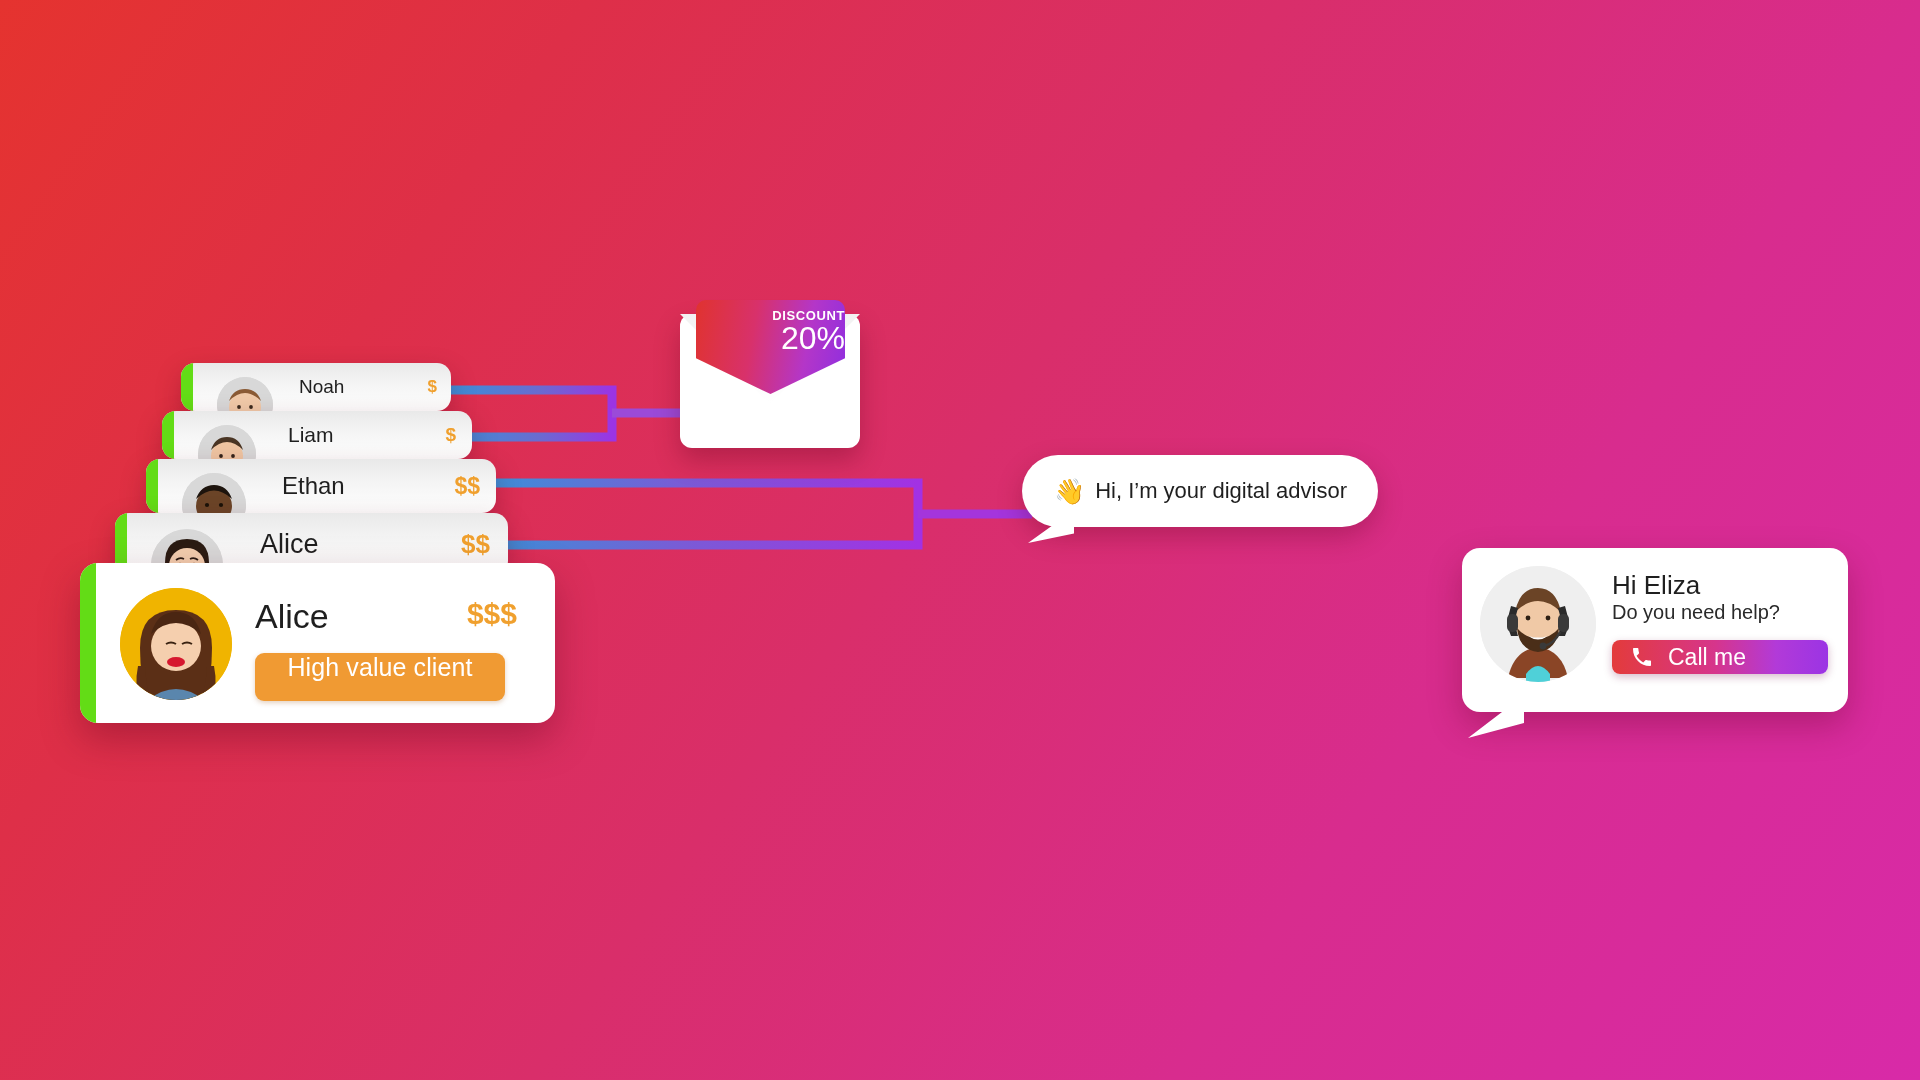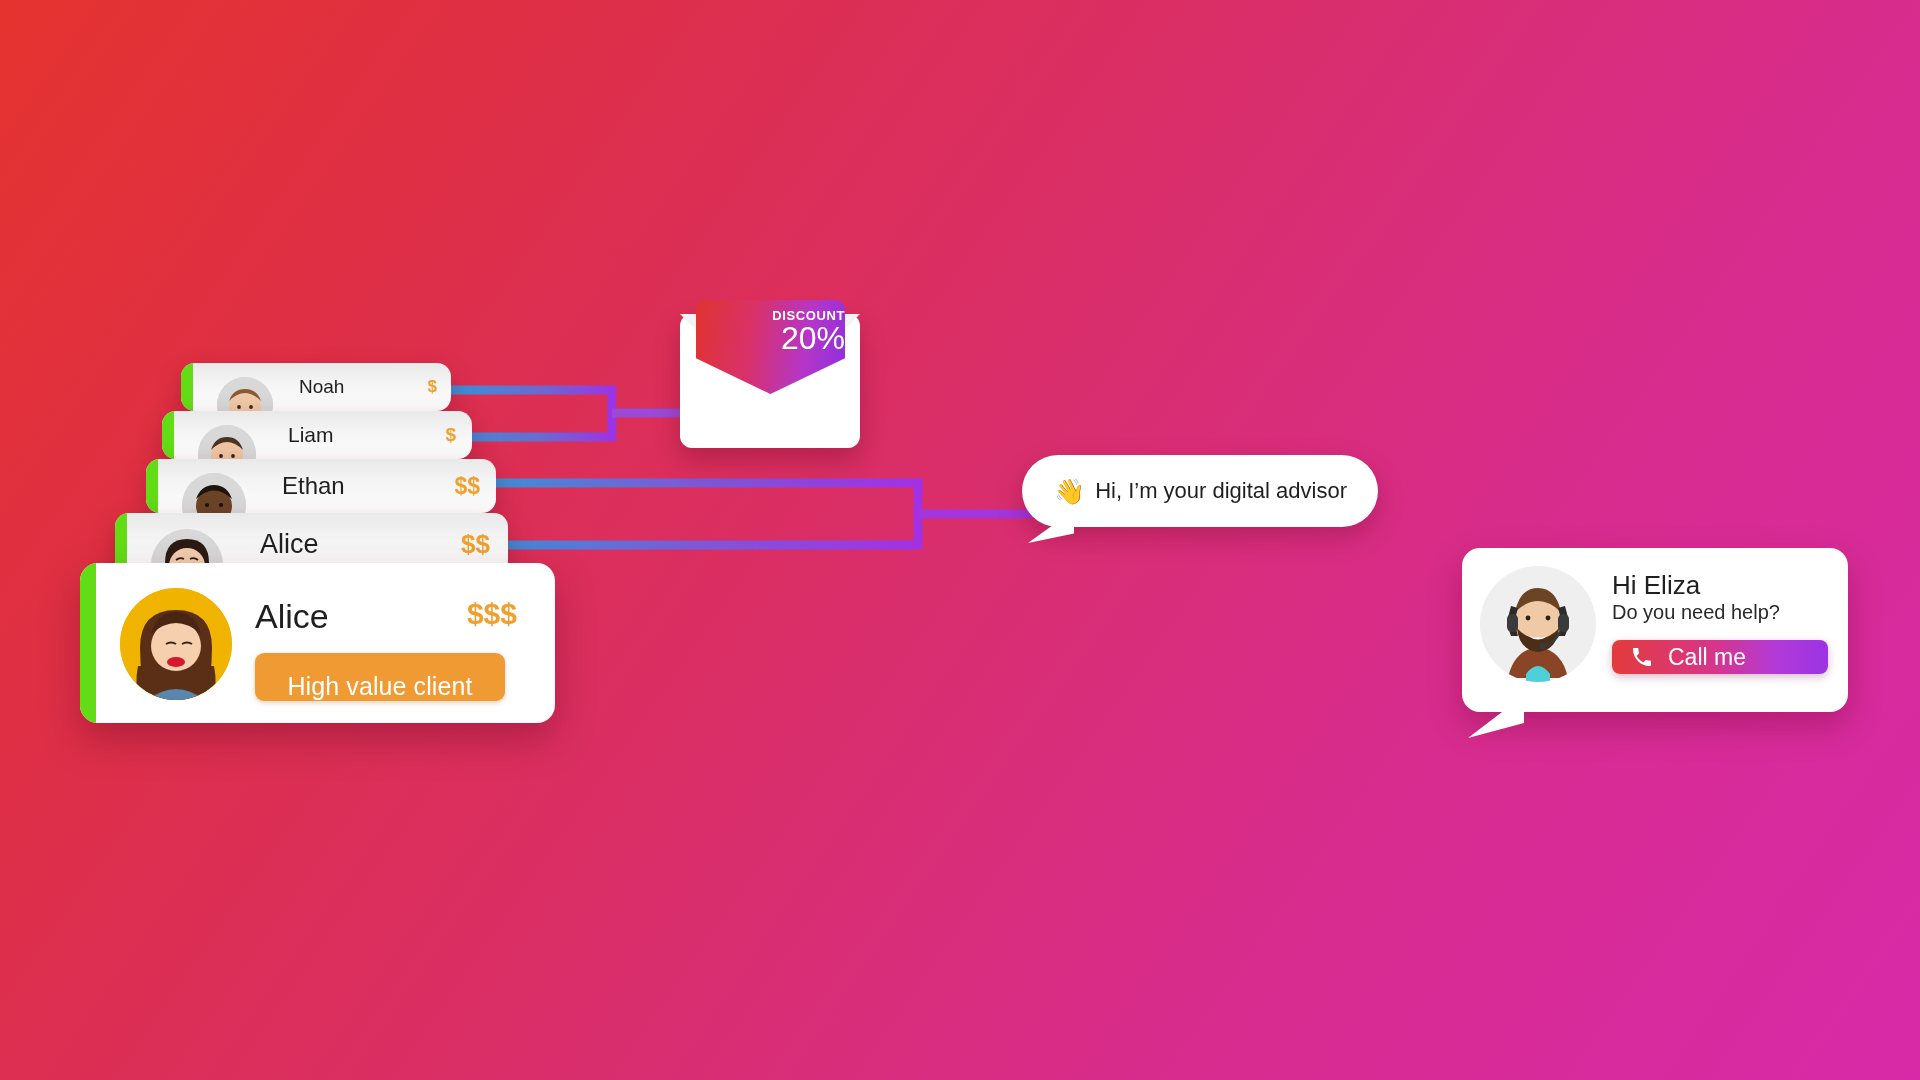--- a/index.html
+++ b/index.html
@@ -73,21 +73,21 @@
 
   #card-noah .cval  { right:14px; font-size:17px; }
   #card-liam .cval  { right:16px; font-size:19px; }
   #card-ethan .cval { right:16px; font-size:23px; }
   #card-eliza .cval { right:18px; font-size:26px; }
   #card-alice .cval { right:38px; top:34px; font-size:30px; }
 
   .hv-btn {
     position:absolute; left:175px; top:90px; width:250px; height:48px;
     background:#F09A33; border-radius:9px;
-    display:flex; align-items:flex-end; justify-content:center;
+    display:flex; align-items:flex-start; justify-content:center;
     color:#fff; font-size:25px; letter-spacing:.1px;
     box-shadow:0 2px 5px rgba(150,70,0,.25);
     cursor:pointer;
   }
 
   
   .face { position:absolute; inset:0; }
 
   
   #envelope {

